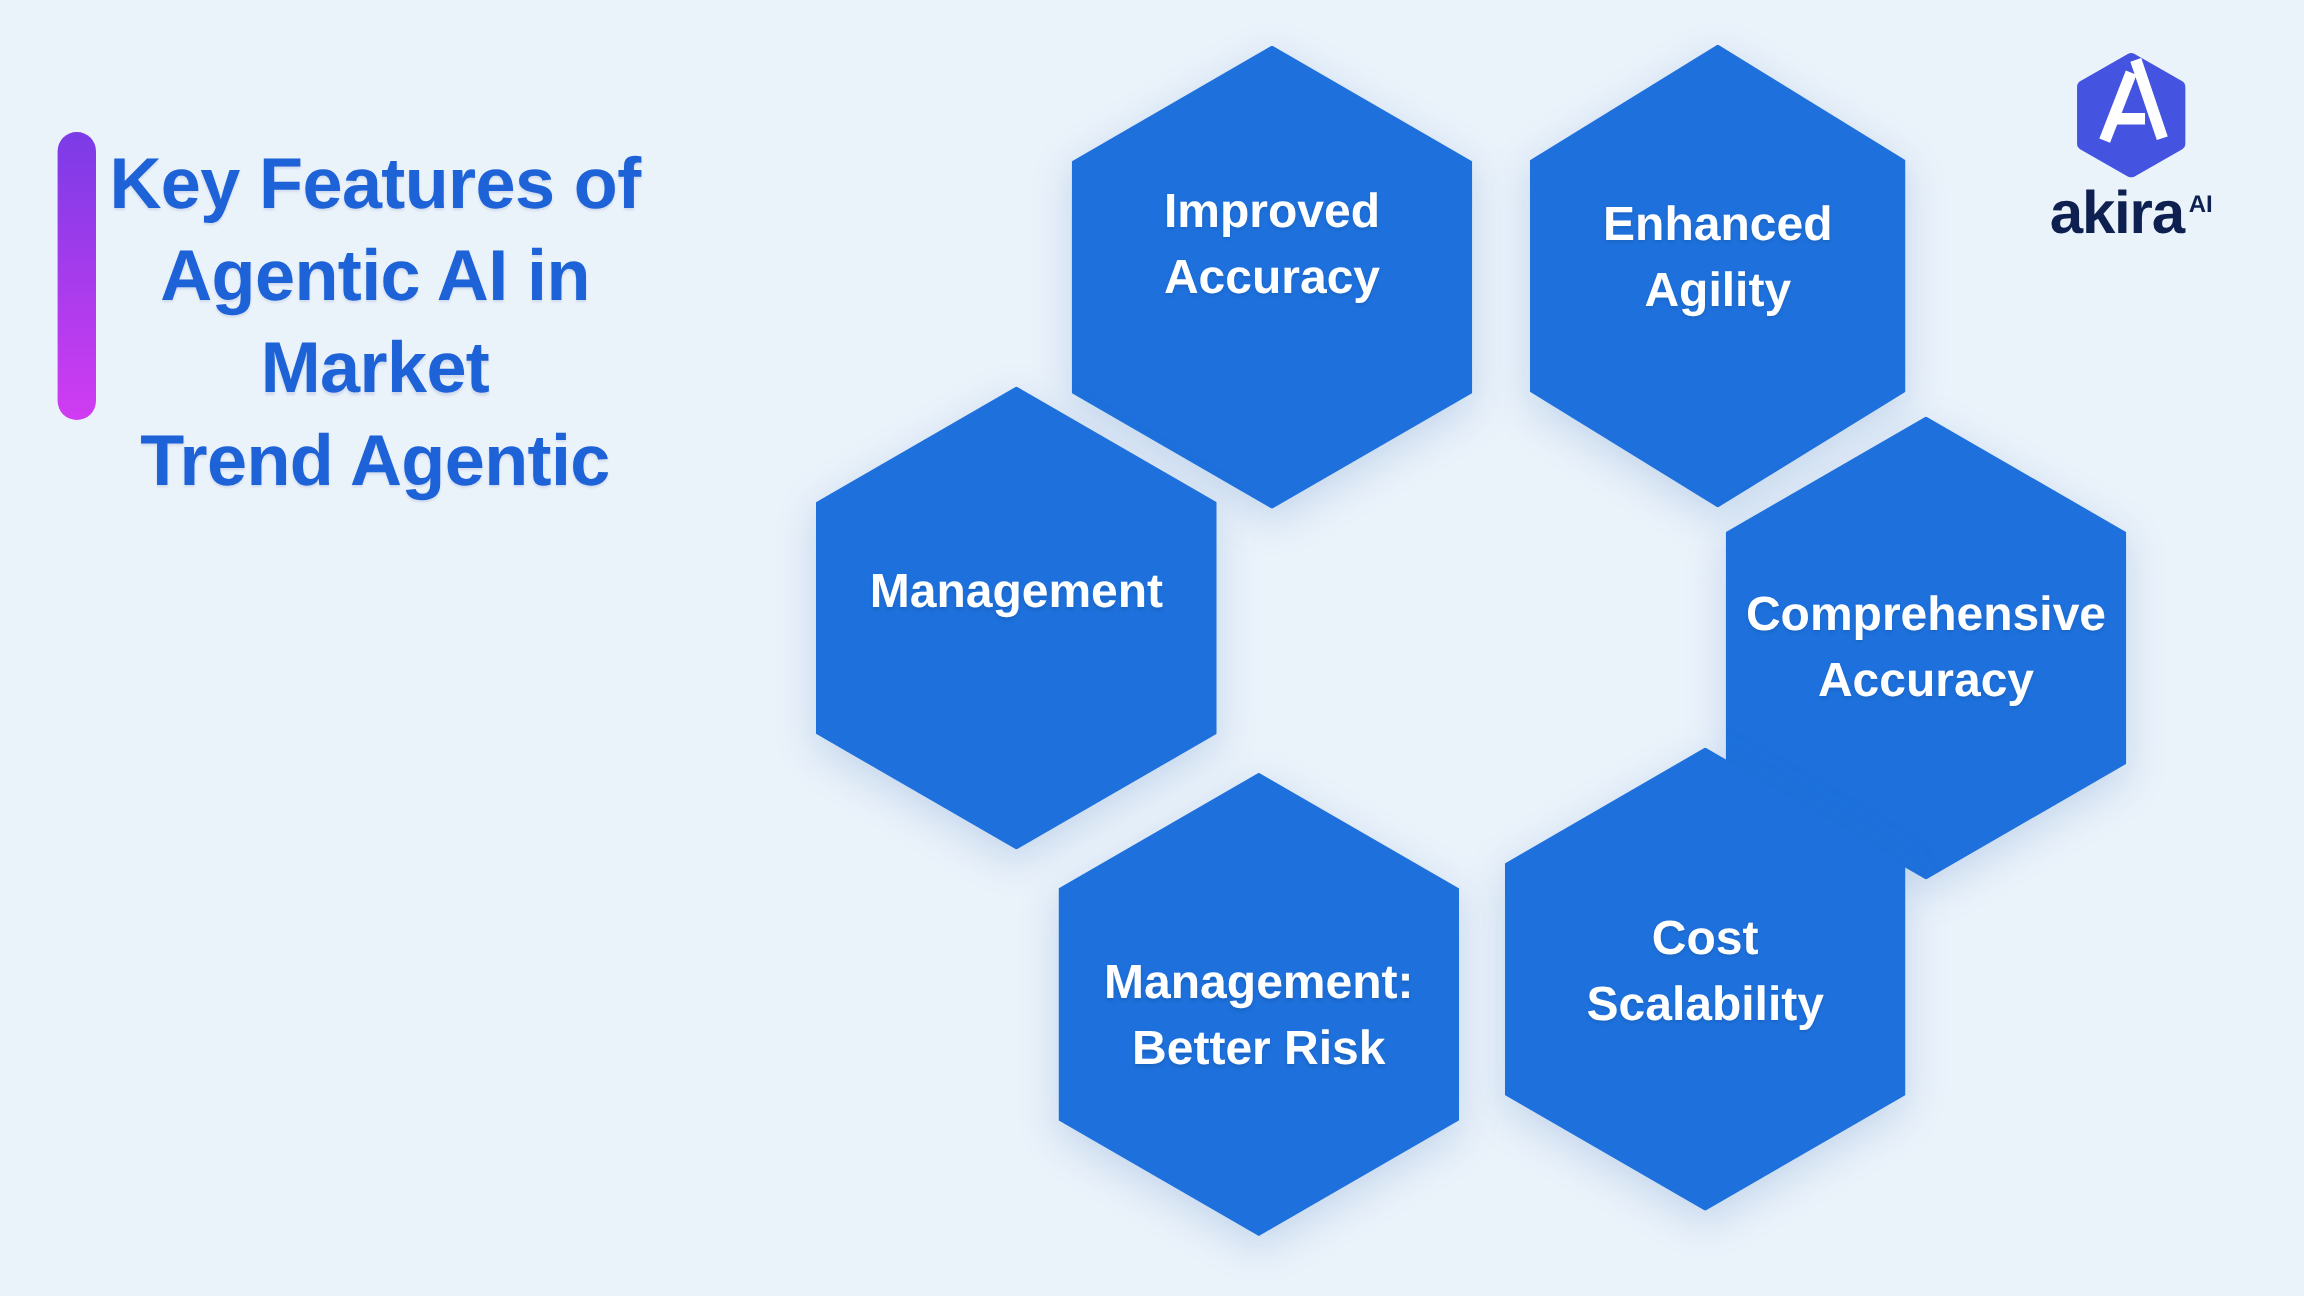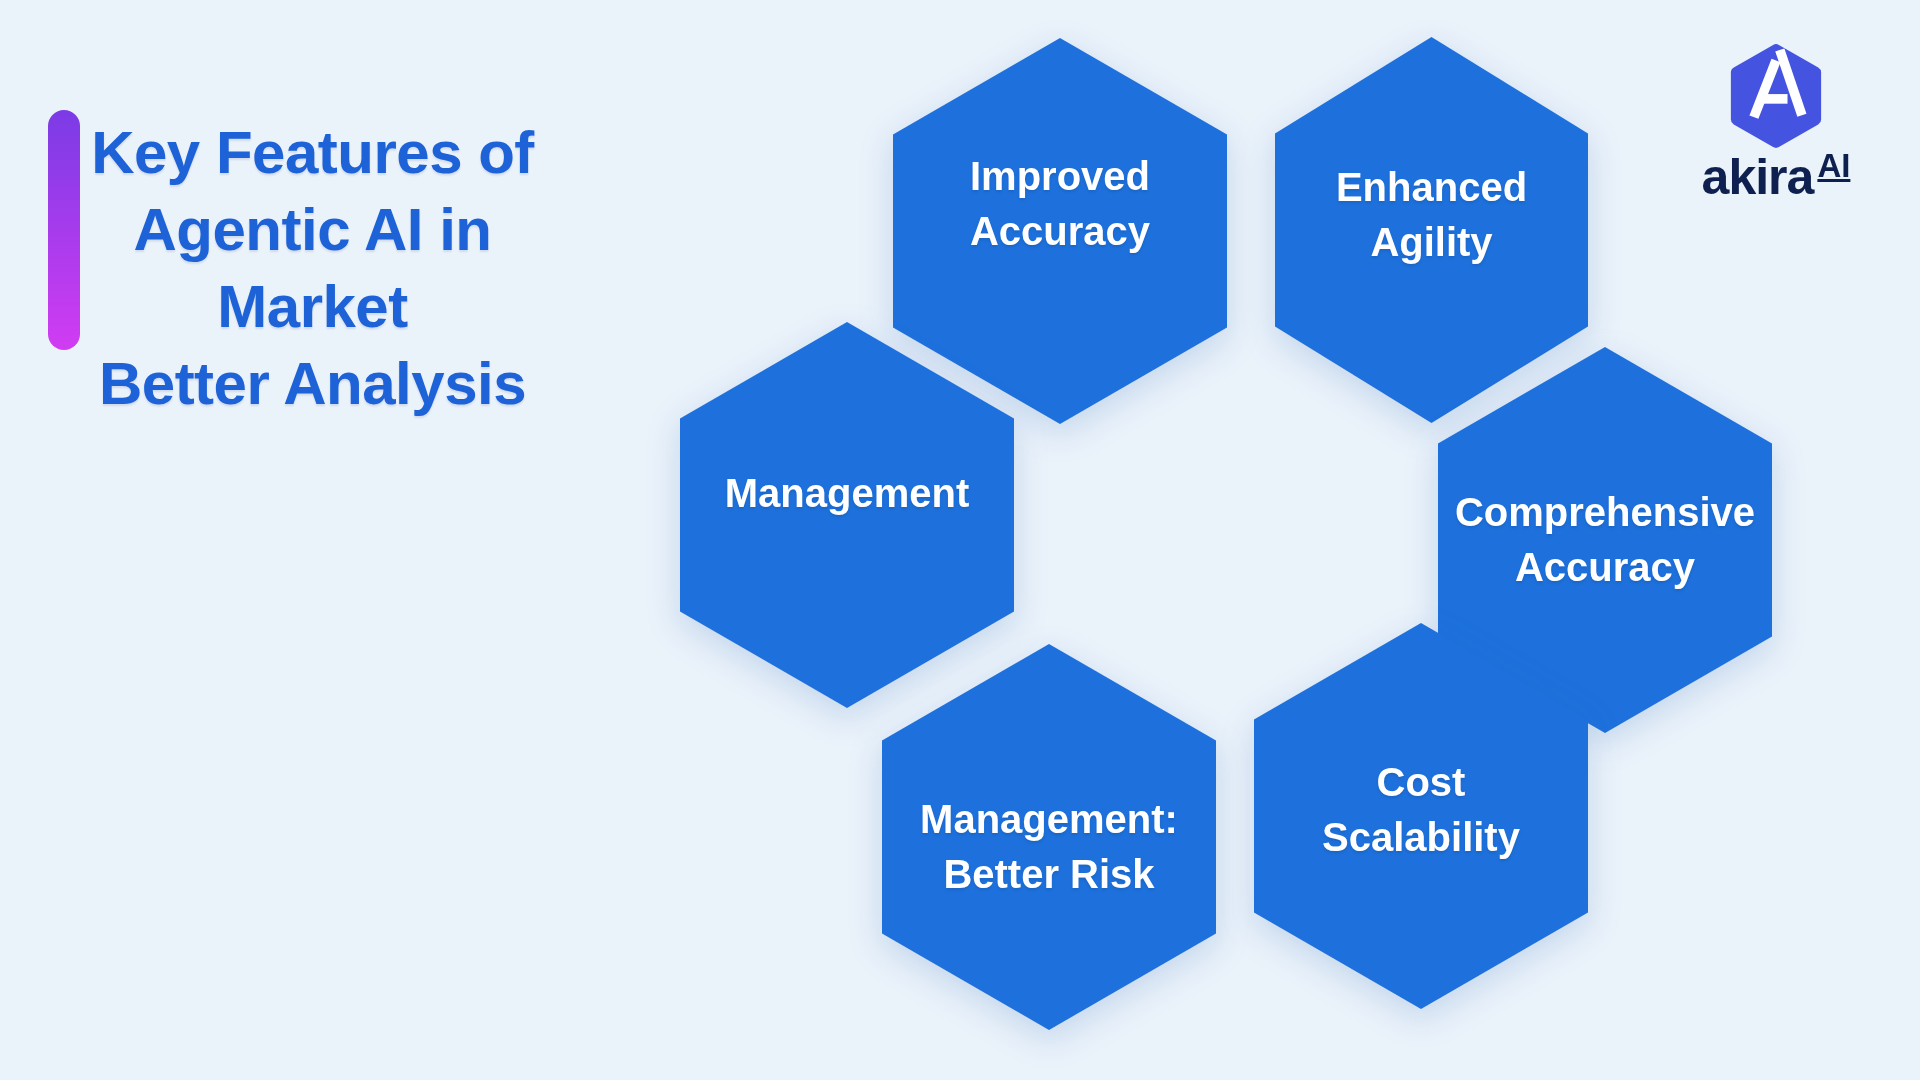--- a/index.html
+++ b/index.html
@@ -60,27 +60,26 @@
   .logo-icon-svg{display:block;}
   .logo-wordmark{
     color:var(--logo-text);
     font-size:50px;
     font-weight:700;
     letter-spacing:-1px;
     line-height:50px;
     white-space:nowrap;
   }
   .logo-sup{
-    font-size:33px;
+    font-size:20px;
     font-weight:700;
     letter-spacing:0;
     position:relative;
     top:-17px;
     margin-left:4px;
-    text-decoration:underline;
   }
 
   
   .hex{
     position:absolute;
     width:334px;height:386px;
     filter:drop-shadow(0 10px 16px rgba(20,90,180,0.18));
     margin-left:18px;
   }
   .hex-shape{
@@ -117,21 +116,21 @@
 </style>
 </head>
 <body>
 
 <div class="canvas">
 
   <div class="accent-bar"></div>
   <h1 class="title">
     <span class="title-line">Key Features of</span>
     <span class="title-line">Agentic AI in Market</span>
-    <span class="title-line">Better Analysis</span>
+    <span class="title-line">Trend Agentic</span>
   </h1>
 
   <div class="logo">
     <span>
       <svg class="logo-icon-svg" width="96" height="104" viewBox="0 0 100 108" aria-hidden="true">
         <polygon points="50,6 91,29.5 91,78.5 50,102 9,78.5 9,29.5" fill="var(--logo-icon-fill)" stroke="var(--logo-icon-fill)" stroke-width="12" stroke-linejoin="round"></polygon>
         <path d="M27 76 L50 17" stroke="#FFFFFF" stroke-width="10" fill="none"></path>
         <path d="M54 6 L77 74" stroke="#FFFFFF" stroke-width="10" fill="none"></path>
         <path d="M33 57 L62 57" stroke="#FFFFFF" stroke-width="10" fill="none"></path>
       </svg>

